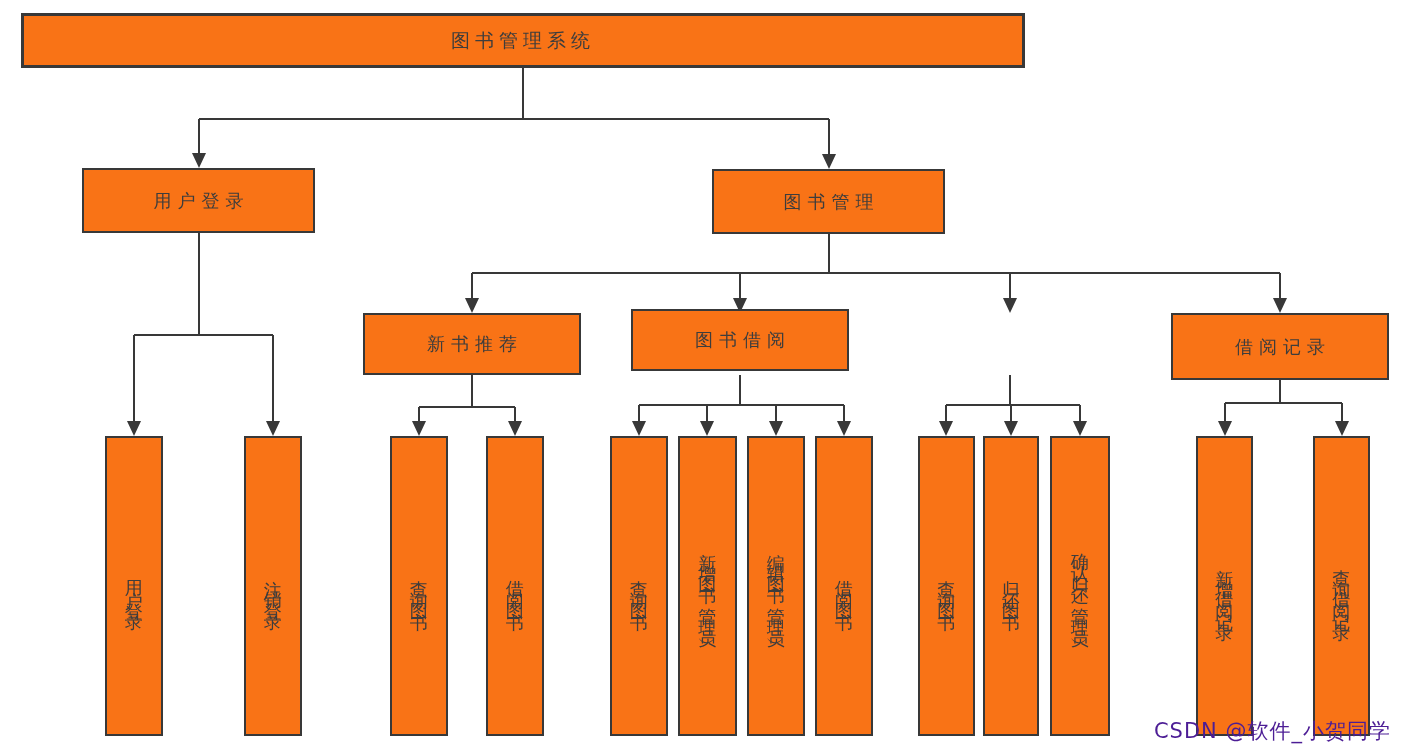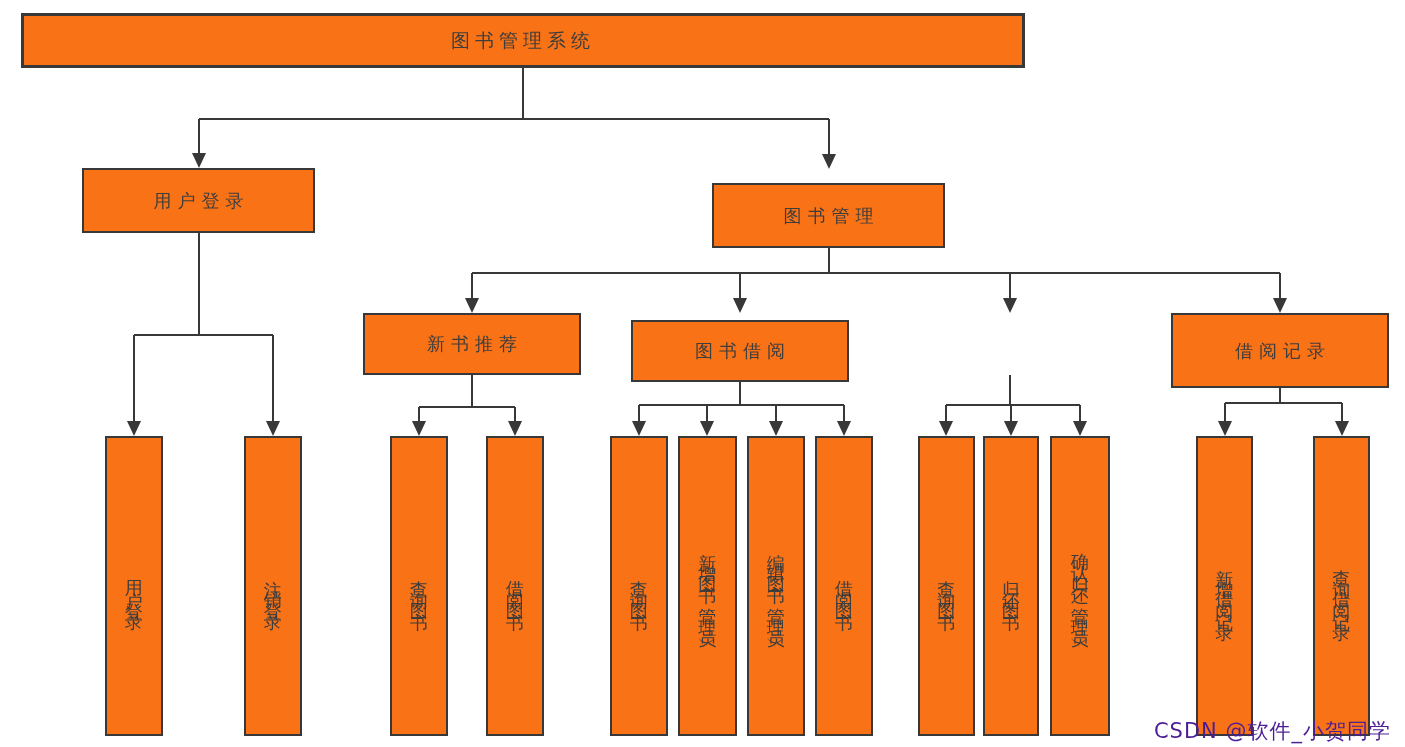--- a/index.html
+++ b/index.html
@@ -88,25 +88,25 @@
       <polygon points="1218,421 1232,421 1225,436"></polygon>
       <polygon points="1335,421 1349,421 1342,436"></polygon>
     </g>
   </svg>
 
   <div class="layer-nodes">
 
     <div class="box root" style="left:21px; top:13px; width:1004px; height:55px;">图书管理系统</div>
 
     <div class="box h" style="left:82px; top:168px; width:233px; height:65px;">用户登录</div>
-    <div class="box h" style="left:712px; top:169px; width:233px; height:65px;margin-top:14px;">图书管理</div>
+    <div class="box h" style="left:712px; top:169px; width:233px; height:65px;">图书管理</div>
 
     <div class="box h" style="left:363px; top:313px; width:218px; height:62px;">新书推荐</div>
-    <div class="box h" style="left:631px; top:320px; width:218px; height:62px;">图书借阅</div>
-    <div class="box h" style="left:1171px; top:313px; width:218px; height:75px;">借阅记录</div>
+    <div class="box h" style="left:631px; top:309px; width:218px; height:62px;">图书借阅</div>
+    <div class="box h" style="left:1171px; top:313px; width:218px; height:67px;">借阅记录</div>
 
     <div class="box v" style="left:105px; top:436px; width:58px; height:300px;">用户登录</div>
     <div class="box v" style="left:244px; top:436px; width:58px; height:300px;">注销登录</div>
 
     <div class="box v" style="left:390px; top:436px; width:58px; height:300px;">查询图书</div>
     <div class="box v" style="left:486px; top:436px; width:58px; height:300px;">借阅图书</div>
 
     <div class="box v" style="left:610px; top:436px; width:58px; height:300px;">查询图书</div>
     <div class="box v" style="left:678px; top:436px; width:59px; height:300px;">新增图书（管理员）</div>
     <div class="box v" style="left:747px; top:436px; width:58px; height:300px;">编辑图书（管理员）</div>

